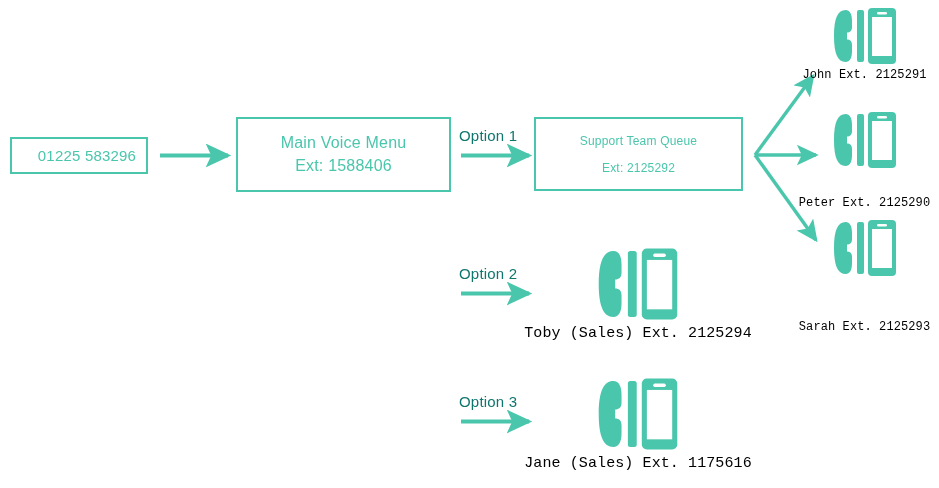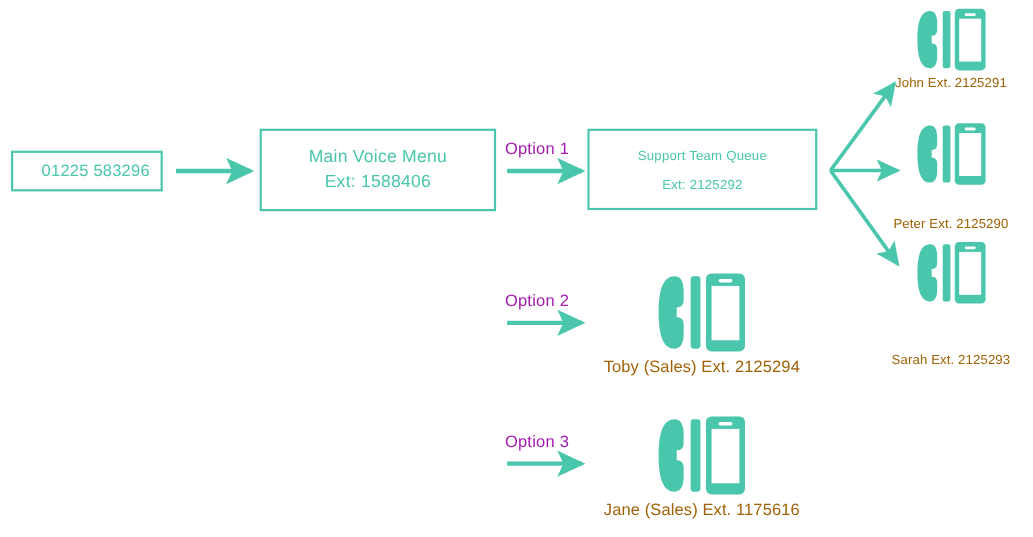--- a/index.html
+++ b/index.html
@@ -54,21 +54,21 @@
   #box-support-queue {
     left: 534px; top: 117px;
     width: 209px; height: 74px;
     justify-content: space-around;
     padding: 8px 0;
   }
   #box-support-queue .node-line { font-size: 12px; }
 
   .opt-label {
     position: absolute;
-    color: #a21caf;
+    color: #0f766e;
     font-size: 15px;
     white-space: nowrap;
     letter-spacing: 0.2px;
   }
   #label-option-1 { left: 459px; top: 127px; }
   #label-option-2 { left: 459px; top: 265px; }
   #label-option-3 { left: 459px; top: 393px; }
 
   .svg-layer {
     position: absolute;
@@ -77,23 +77,24 @@
     pointer-events: none;
   }
 
   .endpoint {
     position: absolute;
     display: flex;
     flex-direction: column;
     align-items: center;
   }
   .endpoint-label {
-    color: #a16207;
+    color: #000000;
     white-space: nowrap;
     letter-spacing: 0.1px;
+    font-family: Liberation Mono, monospace;
   }
   .ep-small .endpoint-label { font-size: 12px; margin-top: 2px; }
   .ep-large .endpoint-label { font-size: 15px; margin-top: 3px; }
 
   #ep-john  { left: 790px; top: 6px;  width: 149px; }
   #ep-peter { left: 790px; top: 110px; width: 149px; gap: 24px; }
   #ep-sarah { left: 790px; top: 218px; width: 149px; gap: 40px; }
   #ep-toby  { left: 520px; top: 246px; width: 236px; }
   #ep-jane  { left: 520px; top: 376px; width: 236px; }
 </style>

